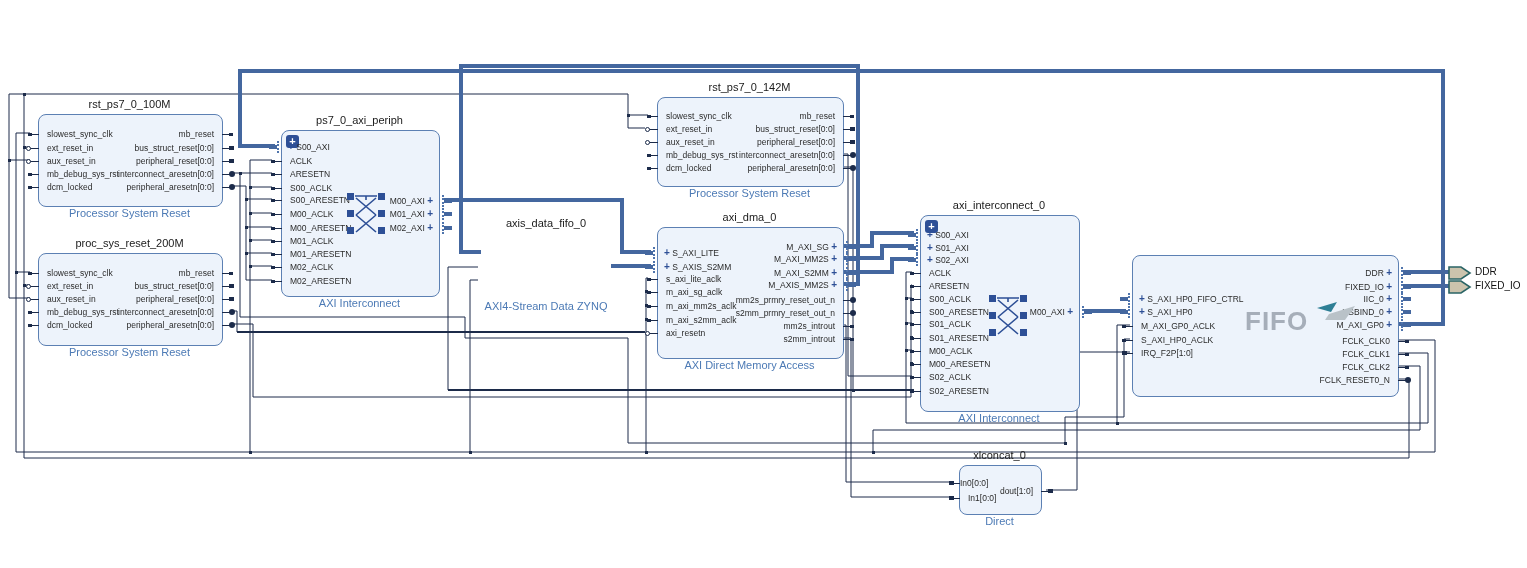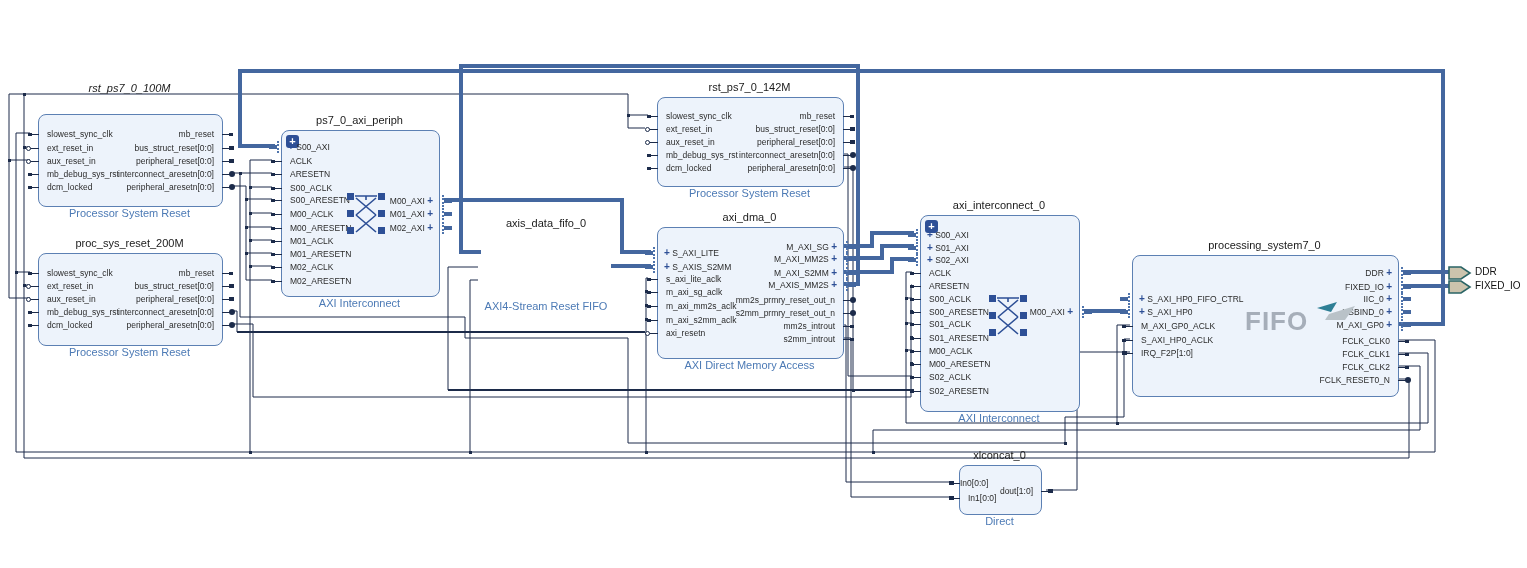--- a/index.html
+++ b/index.html
@@ -173,21 +173,21 @@
       <div class="pin" style="top: 41px; right: 0px; padding-right: 8px; text-align: right;">peripheral_reset[0:0]</div>
       <div class="stub" style="top: 46px; height: 1px; width: 10px; left: 183px;"></div>
       <div class="cap" style="width: 5px; height: 4px; top: 44px; left: 190px;"></div>
       <div class="pin" style="top: 54px; right: 0px; padding-right: 8px; text-align: right;">interconnect_aresetn[0:0]</div>
       <div class="stub" style="top: 59px; height: 1px; width: 10px; left: 183px;"></div>
       <div class="circf" style="top: 56px; left: 190px;"></div>
       <div class="pin" style="top: 67px; right: 0px; padding-right: 8px; text-align: right;">peripheral_aresetn[0:0]</div>
       <div class="stub" style="top: 72px; height: 1px; width: 10px; left: 183px;"></div>
       <div class="circf" style="top: 69px; left: 190px;"></div>
     </div>
-    <div class="blk-title" style="left: 8px; top: 82px; width: 243px; font-style: italic;">rst_ps7_0_100M</div>
+    <div class="blk-title" style="left: 8px; top: 98px; width: 243px;">rst_ps7_0_100M</div>
     <div class="blk-type" style="left: -2px; top: 207px; width: 263px;">Processor System Reset</div>
     <div class="blk" style="left: 38px; top: 253px; width: 183px; height: 91px;">
       <div class="pin" style="top: 14px; left: 0px; padding-left: 8px;">slowest_sync_clk</div>
       <div class="stub" style="top: 19px; height: 1px; width: 10px; left: -10px;"></div>
       <div class="cap" style="width: 4px; height: 3px; top: 18px; left: -11px;"></div>
       <div class="pin" style="top: 27px; left: 0px; padding-left: 8px;">ext_reset_in</div>
       <div class="stub" style="top: 32px; height: 1px; width: 10px; left: -10px;"></div>
       <div class="circ" style="top: 30px; left: -13px;"></div>
       <div class="pin" style="top: 40px; left: 0px; padding-left: 8px;">aux_reset_in</div>
       <div class="stub" style="top: 45px; height: 1px; width: 10px; left: -10px;"></div>
@@ -268,21 +268,21 @@
         <rect x="0" y="36" width="7" height="7" fill="#2d4f96"></rect>
         <rect x="31" y="36" width="7" height="7" fill="#2d4f96"></rect>
         <path d="M8,5 H30 M19,5 V9" stroke="#2d4f96" stroke-width="1.6" fill="none"></path>
         <path d="M9,7 L29,24 M29,7 L9,24" stroke="#2d4f96" stroke-width="1.6" fill="none"></path>
         <path d="M9,24 L29,41 M29,24 L9,41" stroke="#2d4f96" stroke-width="1.6" fill="none"></path>
       </svg>
     </div>
     <div class="blk-title" style="left: 251px; top: 114px; width: 217px;">ps7_0_axi_periph</div>
     <div class="blk-type" style="left: 241px; top: 297px; width: 237px;">AXI Interconnect</div>
     <div class="blk-title" style="left: 457px; top: 217px; width: 178px;">axis_data_fifo_0</div>
-    <div class="blk-type" style="left: 447px; top: 300px; width: 198px;">AXI4-Stream Reset FIFO</div>
+    <div class="blk-type" style="left: 447px; top: 300px; width: 198px;">AXI4-Stream Data ZYNQ</div>
     <div class="blk" style="left: 657px; top: 97px; width: 185px; height: 88px;">
       <div class="pin" style="top: 13px; left: 0px; padding-left: 8px;">slowest_sync_clk</div>
       <div class="stub" style="top: 18px; height: 1px; width: 10px; left: -10px;"></div>
       <div class="cap" style="width: 4px; height: 3px; top: 17px; left: -11px;"></div>
       <div class="pin" style="top: 26px; left: 0px; padding-left: 8px;">ext_reset_in</div>
       <div class="stub" style="top: 31px; height: 1px; width: 10px; left: -10px;"></div>
       <div class="circ" style="top: 29px; left: -13px;"></div>
       <div class="pin" style="top: 39px; left: 0px; padding-left: 8px;">aux_reset_in</div>
       <div class="stub" style="top: 44px; height: 1px; width: 10px; left: -10px;"></div>
       <div class="circ" style="top: 42px; left: -13px;"></div>
@@ -459,21 +459,20 @@
       <div class="cap" style="width: 4px; height: 3px; top: 110px; left: 272px;"></div>
       <div class="pin" style="top: 119px; right: 0px; padding-right: 8px; text-align: right;">FCLK_RESET0_N</div>
       <div class="stub" style="top: 124px; height: 1px; width: 10px; left: 265px;"></div>
       <div class="circf" style="top: 121px; left: 272px;"></div>
       <div class="zynq" style="left: 112px; top: 50px;">FIFO</div>
       <svg width="44" height="22" viewBox="0 0 44 22" style="position: absolute; left: 182px; top: 44px;">
         <polygon points="2,8 22,2 16,12" fill="#2e7f95"></polygon>
         <polygon points="14,14 40,6 30,20 10,20" fill="#b9c2c8"></polygon>
       </svg>
     </div>
-    <div class="blk-title" style="left: 1102px; top: 239px; width: 325px;">processing_system7_0</div>
     <div class="blk" style="left: 959px; top: 465px; width: 81px; height: 48px;">
       <div class="pin" style="top: 12px; left: 0px; ">In0[0:0]</div>
       <div class="stub" style="top: 17px; height: 1px; width: 10px; left: -10px;"></div>
       <div class="cap" style="width: 5px; height: 4px; top: 15px; left: -11px;"></div>
       <div class="pin" style="top: 27px; left: 0px; padding-left: 8px;">In1[0:0]</div>
       <div class="stub" style="top: 32px; height: 1px; width: 10px; left: -10px;"></div>
       <div class="cap" style="width: 5px; height: 4px; top: 30px; left: -11px;"></div>
       <div class="pin" style="top: 20px; right: 0px; padding-right: 8px; text-align: right;">dout[1:0]</div>
       <div class="stub" style="top: 25px; height: 1px; width: 10px; left: 81px;"></div>
       <div class="cap" style="width: 5px; height: 4px; top: 23px; left: 88px;"></div>

